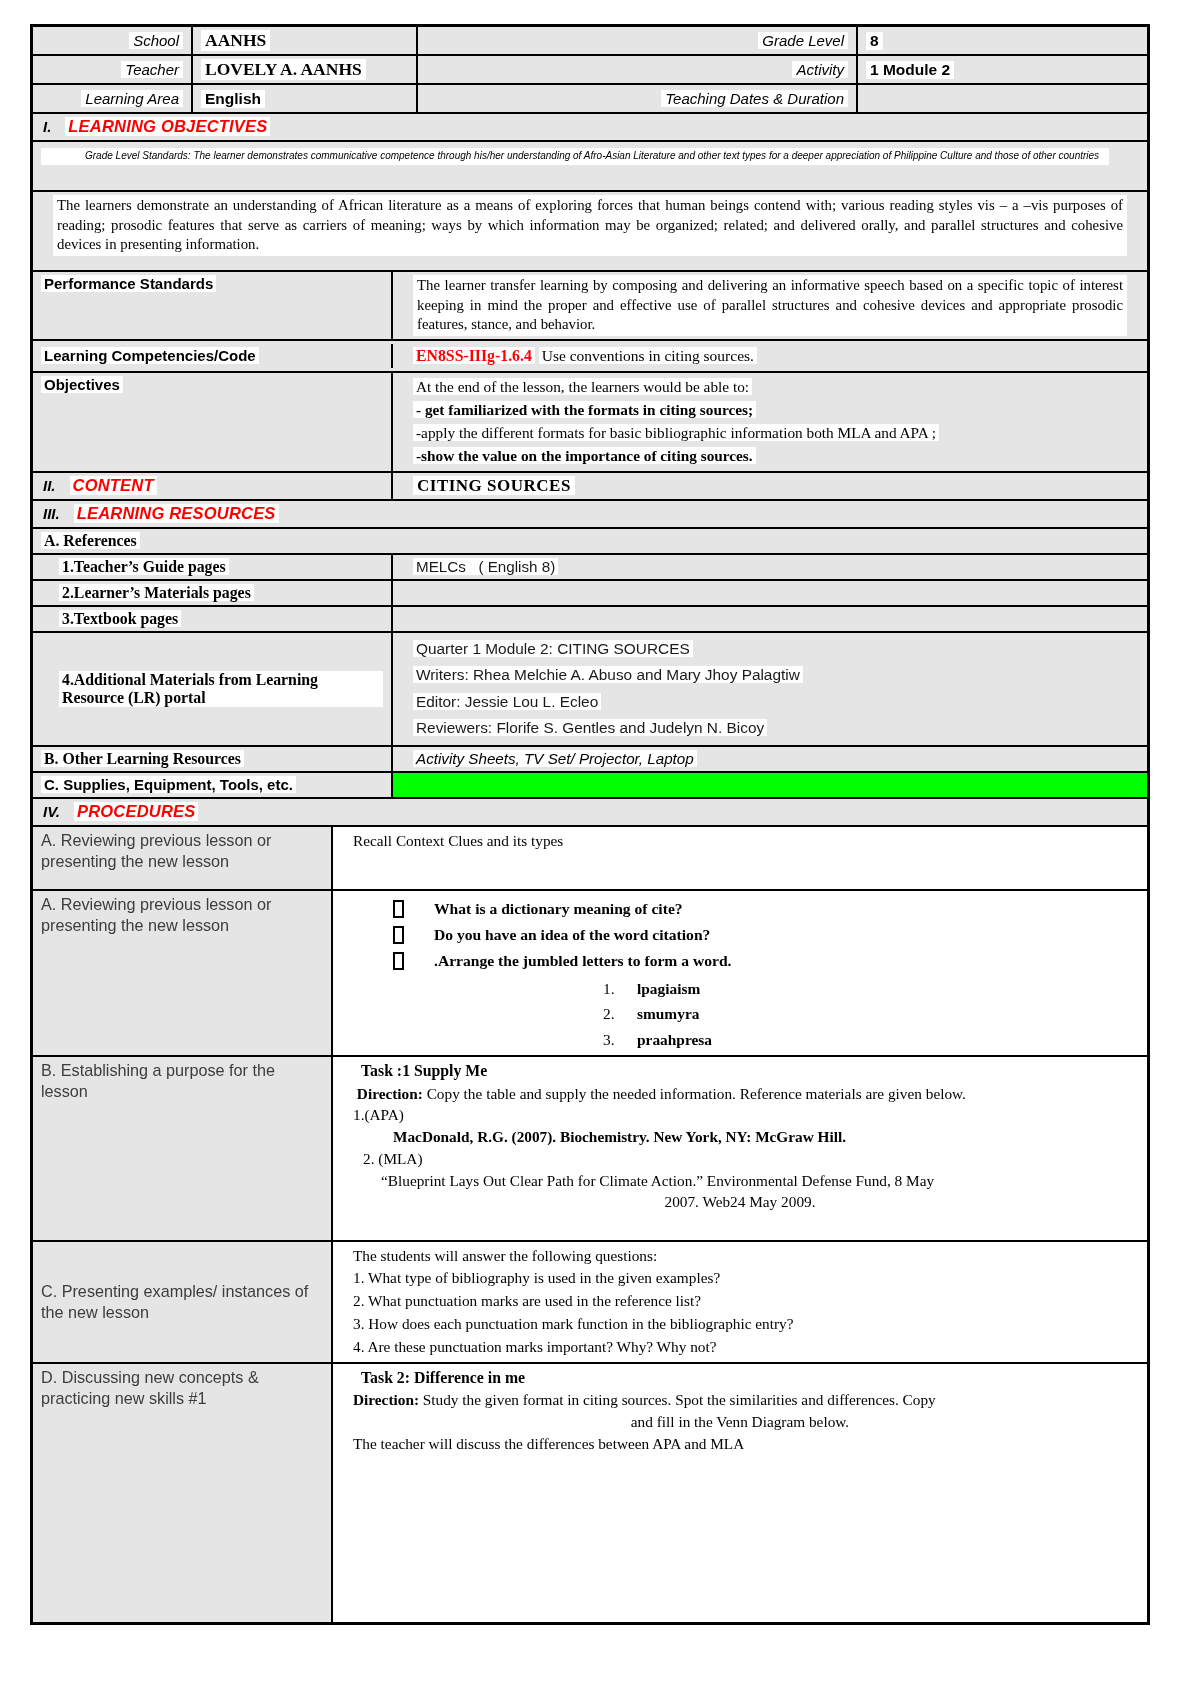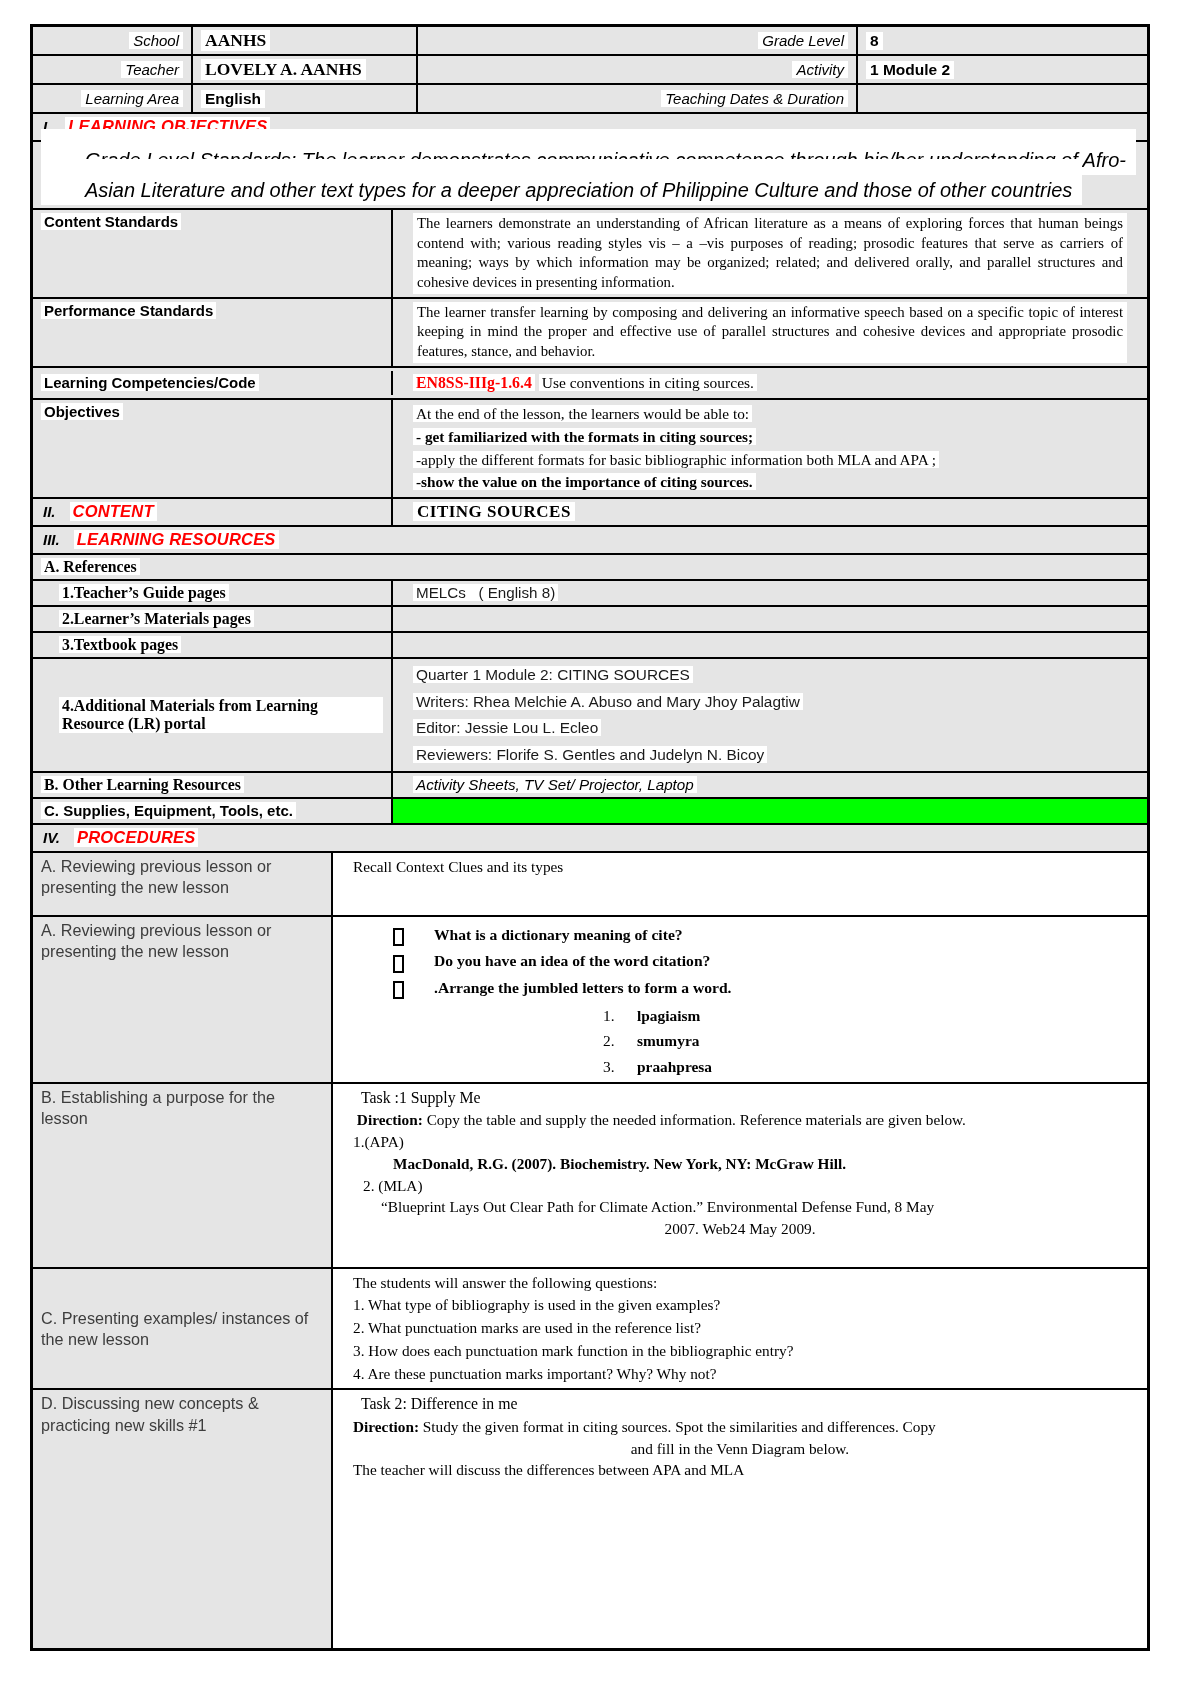--- a/index.html
+++ b/index.html
@@ -31,21 +31,21 @@
   .proc .cL { width:300px; }
   .proc .cR { background:#fff; }
   .full { padding:3px 8px; }
 
   .hl { background:#fff; padding:0 3px; -webkit-box-decoration-break:clone; box-decoration-break:clone; }
 
   .sec-head { display:flex; align-items:baseline; gap:14px; min-height:26px; padding:3px 10px; }
   .rn { font-family:"Liberation Sans",sans-serif; font-weight:bold; font-style:italic; font-size:15px; }
   .red { color:#ff0000; font-family:"Liberation Sans",sans-serif; font-weight:bold; font-style:italic; font-size:16.5px; letter-spacing:.2px; }
 
-  .gls { font-family:"Liberation Sans",sans-serif; font-style:italic; font-size:20px; line-height:1.5; padding:20px 10px 4px 44px; }
+  .gls { font-family:"Liberation Sans",sans-serif; font-style:italic; font-size:10px; line-height:1.5; padding:2px 10px 4px 44px; }
 
   .lab-sans { font-family:"Liberation Sans",sans-serif; font-weight:bold; font-size:15px; }
   .lab-serif { font-family:"Liberation Serif",serif; font-weight:bold; font-size:15.8px; }
   .ind1 { padding-left:26px; }
 
   .para { font-size:14.8px; line-height:1.33; text-align:justify; background:#fff; padding:1px 4px; }
   .serif-line { font-size:15.3px; line-height:1.5; }
   .code-red { color:#ff0000; font-weight:bold; font-size:15.8px; background:#fff; padding:0 3px; }
   .after-code { font-size:15.5px; background:#fff; padding:0 3px; }
   .obj-bold { font-weight:bold; }
@@ -55,35 +55,35 @@
   .sans-line { font-family:"Liberation Sans",sans-serif; font-size:15.4px; color:#1a1a1a; line-height:1.72; }
   .ital-sans { font-family:"Liberation Sans",sans-serif; font-style:italic; font-size:15.2px; background:#fff; padding:0 3px; }
   .green-cell { background:#00ff00; }
 
   .plabel { font-family:"Liberation Sans",sans-serif; font-size:16.2px; color:#3d3d3d; line-height:1.3; }
   .pr { font-size:15.3px; line-height:1.42; }
   .pr .b { font-weight:bold; }
   .just { text-align:justify; }
   .center { text-align:center; }
 
-  .bullet-row { display:flex; align-items:flex-end; gap:30px; padding-left:40px; margin:4px 0; }
+  .bullet-row { display:flex; align-items:flex-start; gap:30px; padding-left:40px; margin:4px 0; }
   .tofu { display:inline-block; width:11px; height:18px; border:2px solid #000; margin-top:2px; flex:0 0 auto; }
   .bullet-text { font-weight:bold; font-size:15.6px; }
 
   ol.jumbled { list-style:none; counter-reset:jn; margin:2px 0 0 250px; }
   ol.jumbled li { counter-increment:jn; font-size:15.4px; line-height:1.65; }
   ol.jumbled li::before { content:counter(jn) "."; display:inline-block; width:34px; }
   ol.jumbled li span { font-weight:bold; }
 
   ol.qs { list-style:none; counter-reset:qn; }
   ol.qs li { counter-increment:qn; font-size:15.3px; line-height:1.5; }
   ol.qs li::before { content:counter(qn) ". "; }
 
   .mh-hdr { min-height:27px;align-items:center; }
-  .taskline { font-weight:normal; font-size:15.8px; padding-left:8px; }
+  .taskline { font-weight:bold; font-size:15.8px; padding-left:8px; }
   .cite-apa { font-weight:bold; padding-left:40px; }
   .cite-mla1 { padding-left:28px; text-align:justify; }
 </style>
 </head>
 <body>
 
 <div class="sheet">
 
   <div class="row">
     <div class="hcell h-lab">
@@ -135,21 +135,20 @@
   </div>
     </div>
 
   <div class="row">
       <div class="full" style="width:100%;min-height:48px">
     <span class="gls hl">Grade Level Standards: The learner demonstrates communicative competence through his/her understanding of Afro-Asian Literature and other text types for a deeper appreciation of Philippine Culture and those of other countries</span>
   </div>
     </div>
 
   <div class="row" style="min-height:80px">
-    <div class="cL"><span class="lab-sans hl">Content Standards</span></div>
     <div class="cR">
         <div class="para">The learners demonstrate an understanding of African literature as a means of exploring forces that human beings contend with; various reading styles vis – a –vis purposes of reading; prosodic features that serve as carriers of meaning; ways by which information may be organized; related; and delivered orally, and parallel structures and cohesive devices in presenting information.</div>
       </div>
   </div>
 
   <div class="row" style="min-height:62px">
     <div class="cL"><span class="lab-sans hl">Performance Standards</span></div>
     <div class="cR">
         <div class="para">The learner transfer learning by composing and delivering an informative speech based on a specific topic of interest keeping in mind the proper and effective use of parallel structures and cohesive devices and appropriate prosodic features, stance, and behavior.</div>
       </div>

